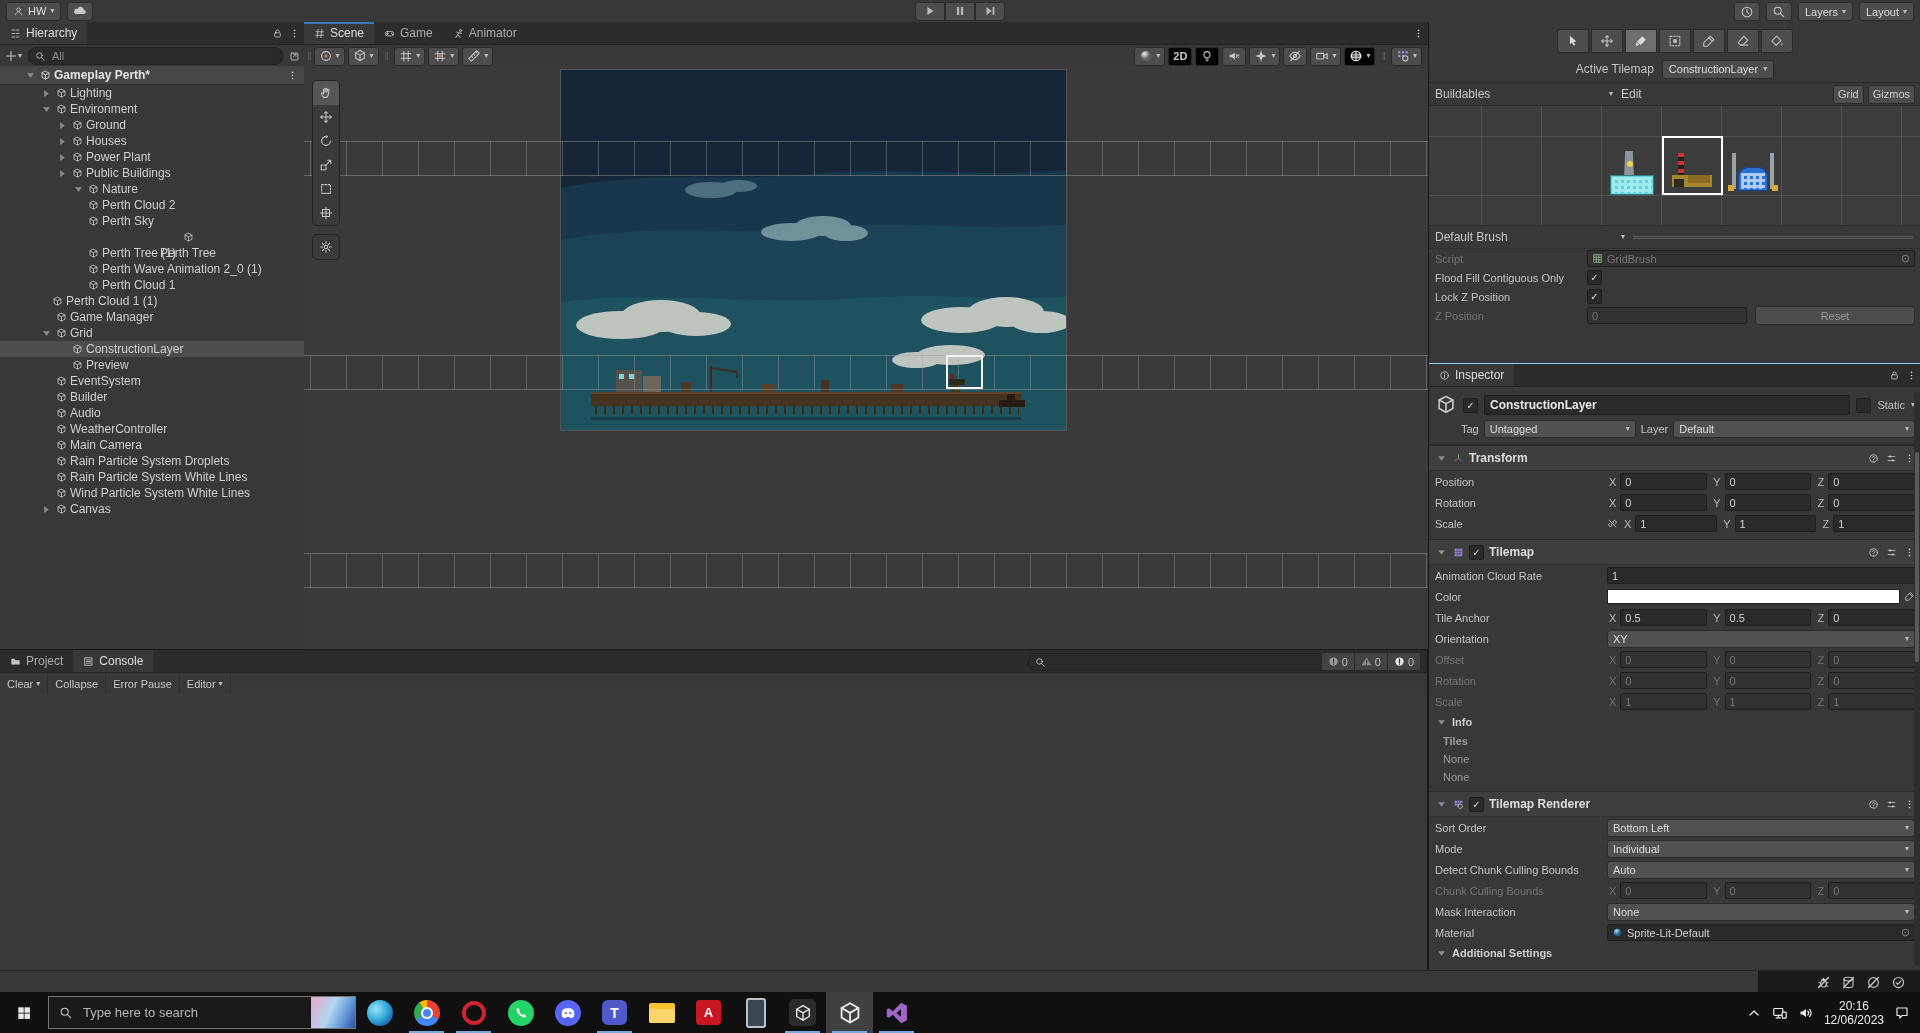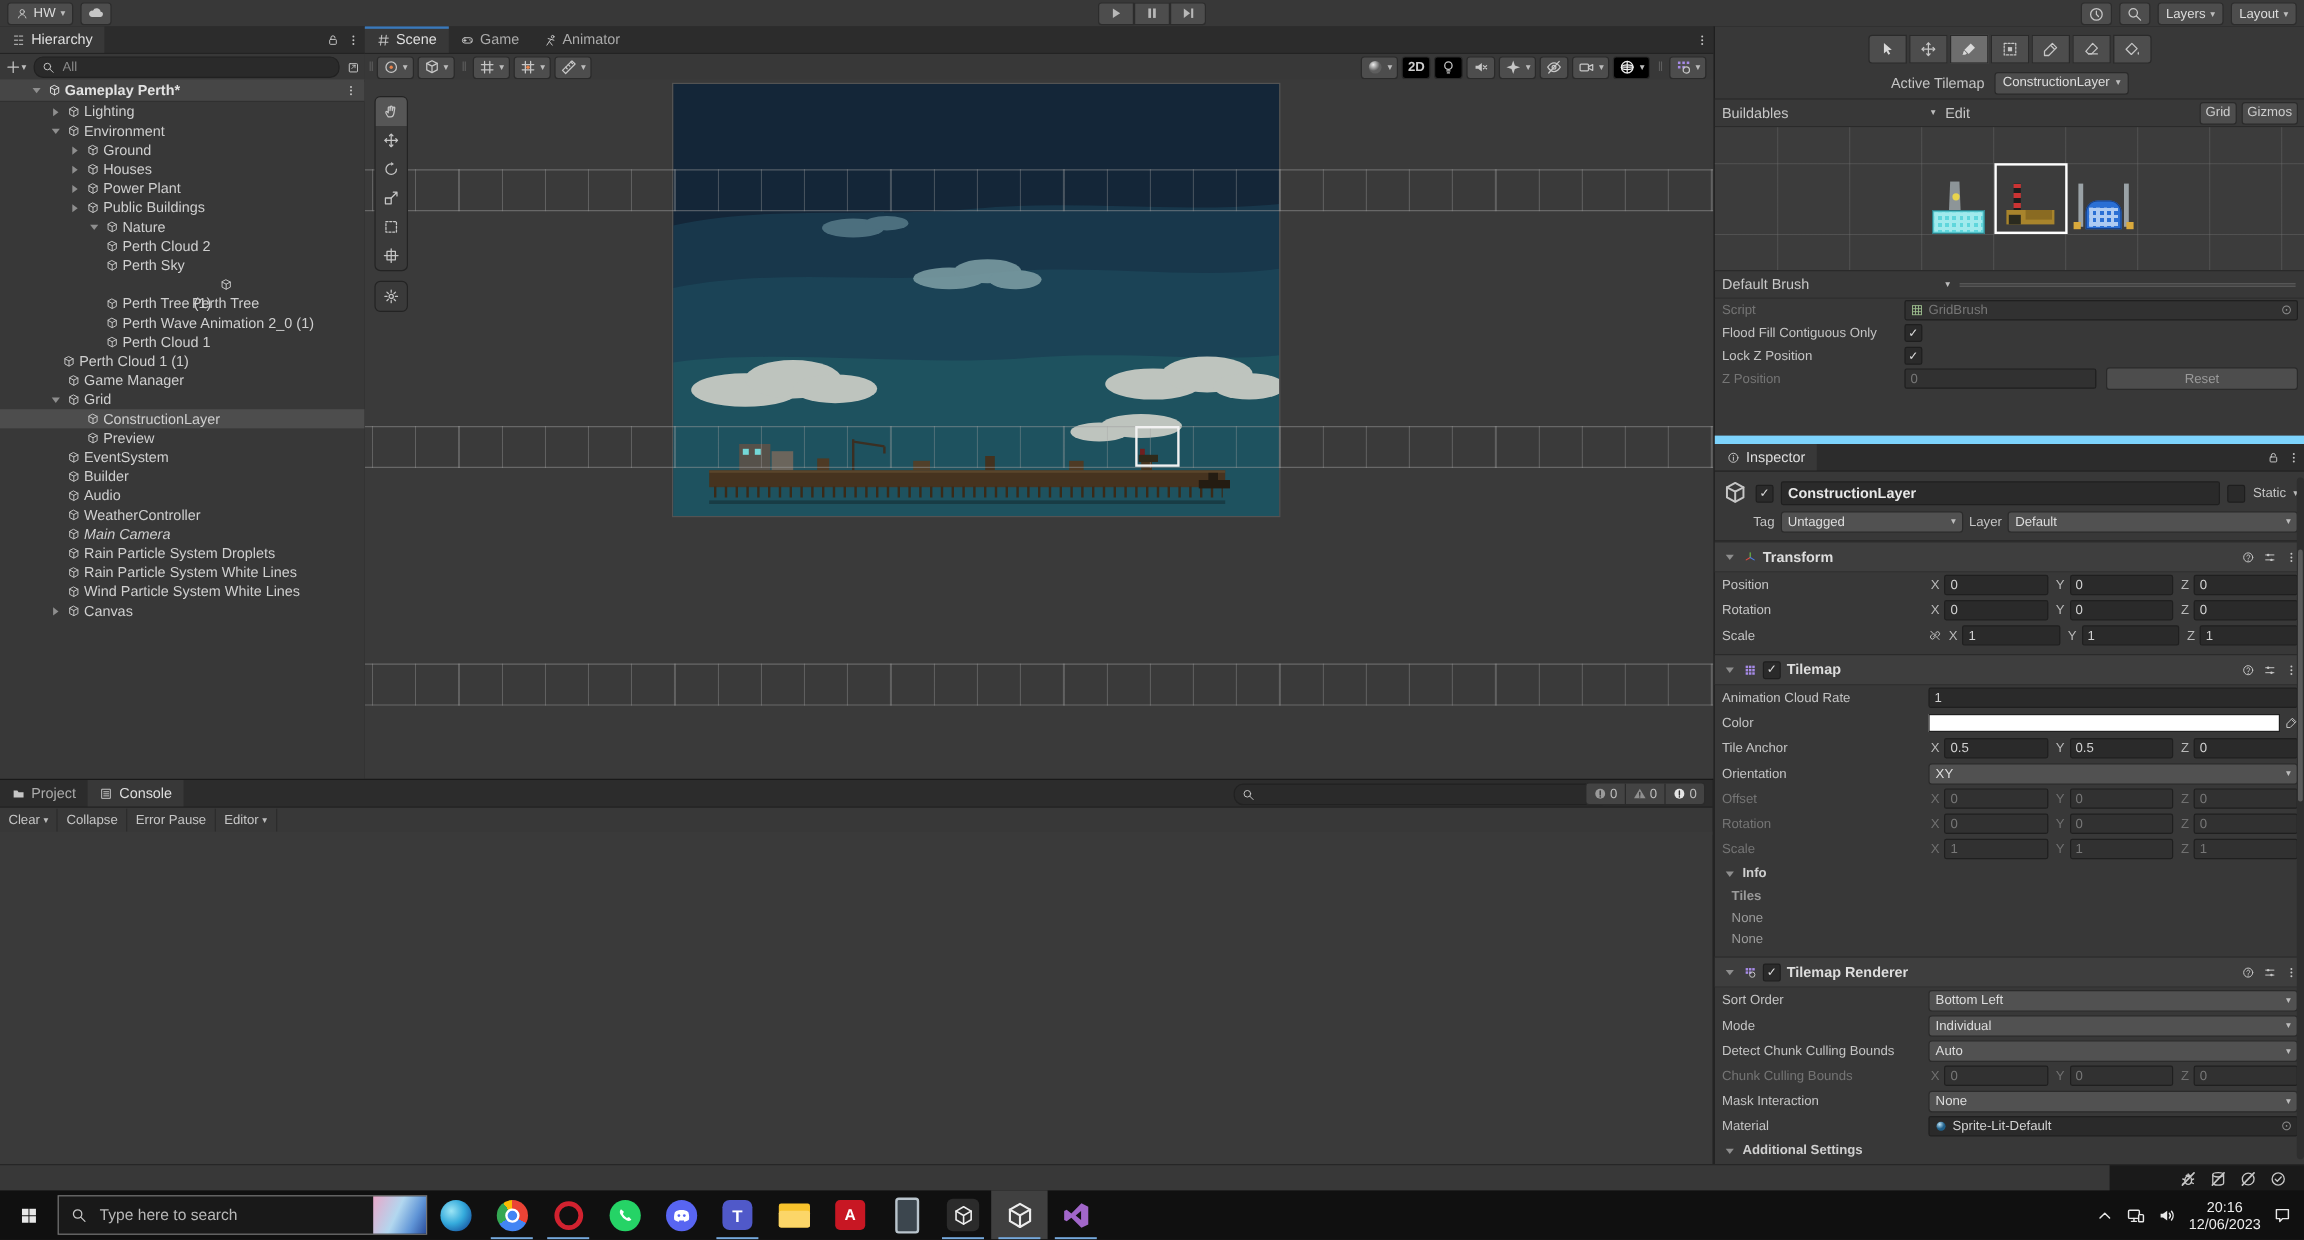--- a/index.html
+++ b/index.html
@@ -76,21 +76,21 @@
   .tile{position:absolute;top:30px;height:59px;display:flex;align-items:flex-end;justify-content:center;}
   .tile.selected{border:2px solid #FFF;box-sizing:border-box;}
   #tp-brushrow{height:22px;display:flex;align-items:center;padding:0 0 0 6px;border-bottom:1px solid #2F2F2F;}
   .prop-row{height:19px;display:flex;align-items:center;padding:0 6px;font-size:11px;}
   .prop-label{flex:0 0 152px;color:#C4C4C4;white-space:nowrap;overflow:hidden;}
   .prop-label.dis{color:#757575;}
   .field{flex:1;height:15px;background:#2A2A2A;border:1px solid #1F1F1F;border-radius:2px;display:flex;align-items:center;padding:0 4px;color:#D2D2D2;gap:4px;}
   .field.dis{color:#777;background:#313131;}
   .checkbox{width:13px;height:13px;background:#2A2A2A;border:1px solid #1E1E1E;border-radius:2px;display:flex;align-items:center;justify-content:center;color:#DADADA;font-size:10px;}
   
-  #inspector{position:absolute;left:0;top:341px;width:492px;bottom:0;background:#383838;border-top:7px solid #7dd3fc;}
+  #inspector{position:absolute;left:0;top:341px;width:492px;bottom:0;background:#383838;border-top:1px solid #7dd3fc;}
   #insp-scroll{position:absolute;right:1px;top:28px;bottom:4px;width:6px;background:#2E2E2E;border-radius:3px;}
   #insp-thumb{position:absolute;left:1px;top:60px;width:4px;height:210px;background:#5A5A5A;border-radius:2px;}
   #insp-header{padding:5px 6px 4px 6px;border-bottom:1px solid #2A2A2A;}
   #insp-name-row{display:flex;align-items:center;gap:6px;height:26px;}
   #insp-name-field{flex:1;height:18px;background:#2A2A2A;border:1px solid #1F1F1F;border-radius:2px;display:flex;align-items:center;padding:0 5px;font-weight:bold;color:#E8E8E8;}
   #insp-tag-row{display:flex;align-items:center;gap:5px;height:22px;padding-left:26px;font-size:11px;color:#C4C4C4;}
   .dd-flat{flex:1;background:#515151;border:1px solid #2B2B2B;border-radius:3px;height:16px;display:flex;align-items:center;padding:0 5px;font-size:11px;color:#DDD;}
   .dd-flat .ddc{margin-left:auto;}
   .comp-header{height:24px;display:flex;align-items:center;gap:5px;padding:0 6px;background:#3E3E3E;border-top:1px solid #2A2A2A;border-bottom:1px solid #303030;}
   .comp-title{font-weight:bold;color:#DDD;font-size:12px;}
@@ -517,21 +517,21 @@
           <div class="h-row" style="padding-left: 40px;">
             <span class="h-arrow"></span>
             <span class="ic sm">
               <svg viewBox="0 0 16 16" fill="none" stroke="#C6C6C6" stroke-width="1.2" stroke-linecap="round" stroke-linejoin="round">
                 <path d="M8 1.8 13 4.4v6.2L8 13.2 3 10.6V4.4z"></path>
                 <path d="M3 4.4 8 7l5-2.6M8 7v6"></path>
               </svg>
             </span>
             <span>WeatherController</span>
           </div>
-          <div class="h-row" style="padding-left: 40px; font-style: italic;">
+          <div class="h-row" style="padding-left: 40px;">
             <span class="h-arrow"></span>
             <span class="ic sm">
               <svg viewBox="0 0 16 16" fill="none" stroke="#C6C6C6" stroke-width="1.2" stroke-linecap="round" stroke-linejoin="round">
                 <path d="M8 1.8 13 4.4v6.2L8 13.2 3 10.6V4.4z"></path>
                 <path d="M3 4.4 8 7l5-2.6M8 7v6"></path>
               </svg>
             </span>
             <span>Main Camera</span>
           </div>
           <div class="h-row" style="padding-left: 40px;">

